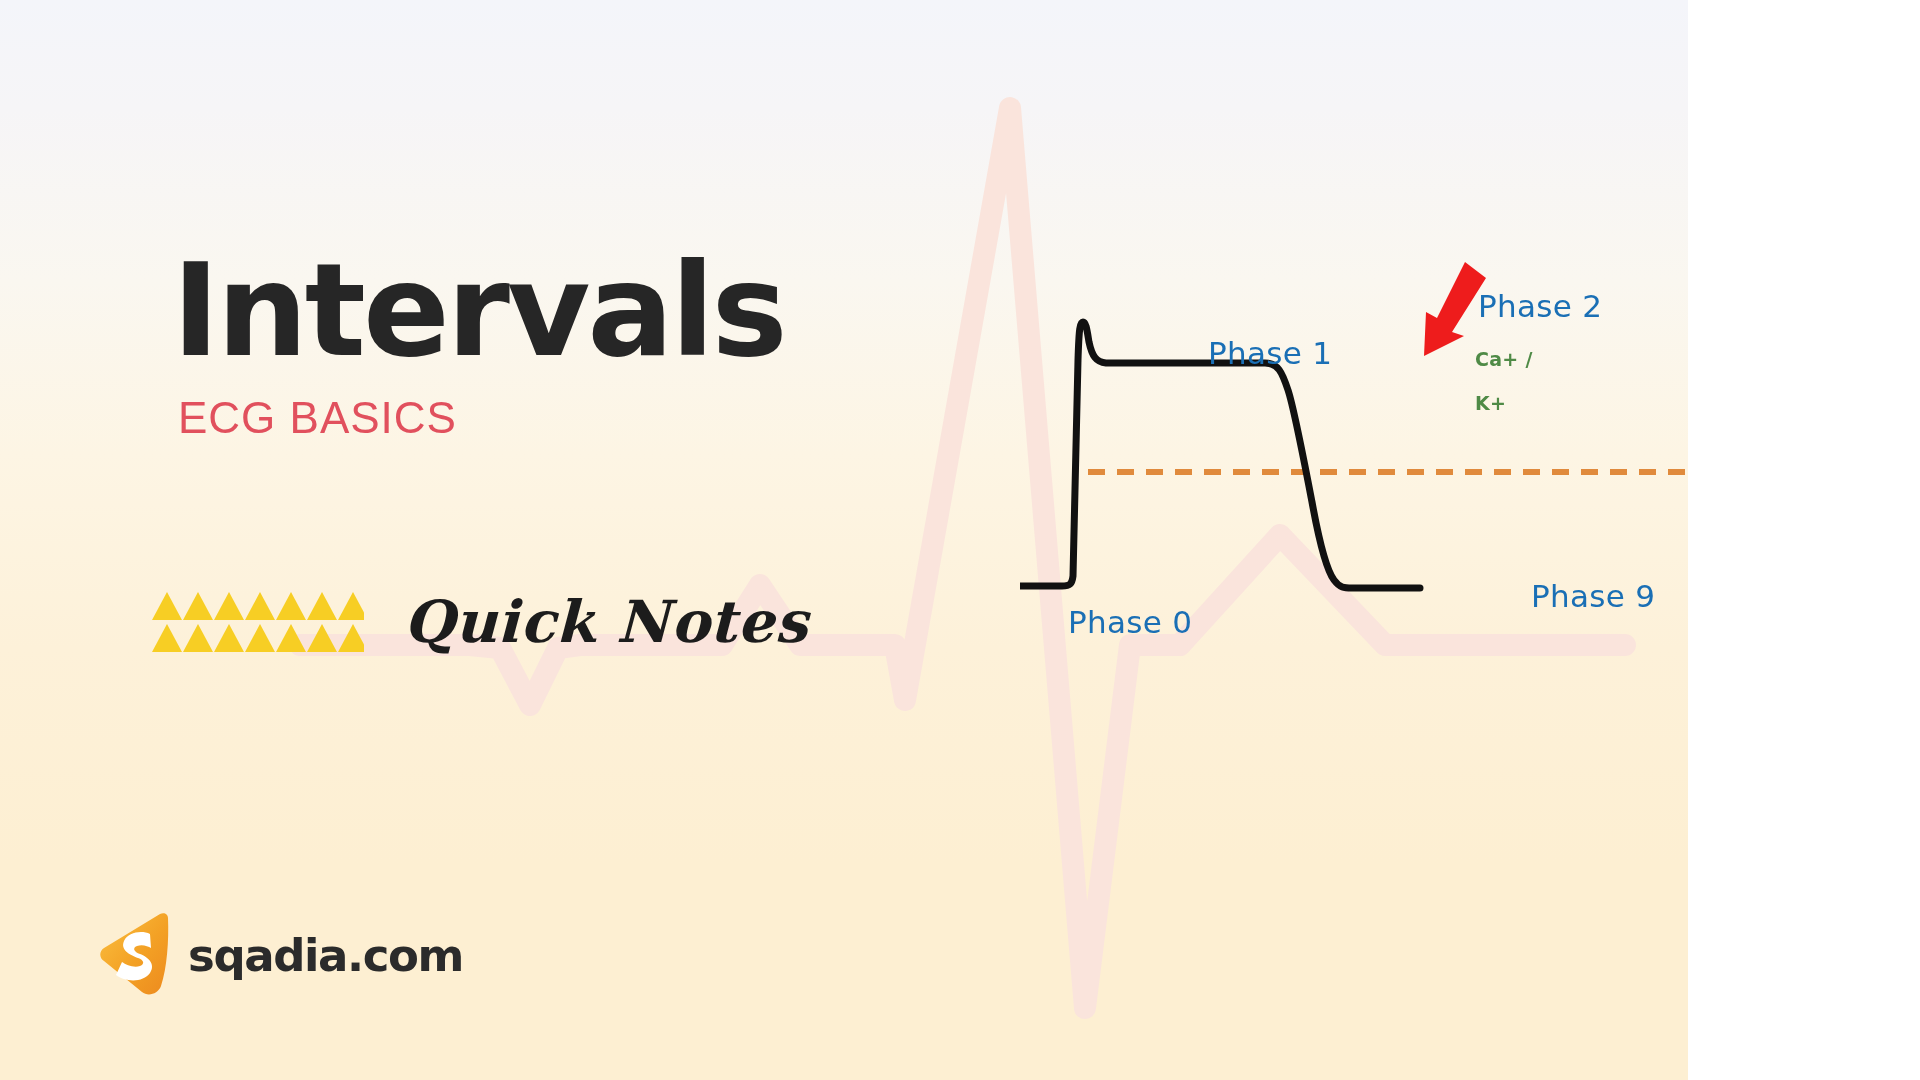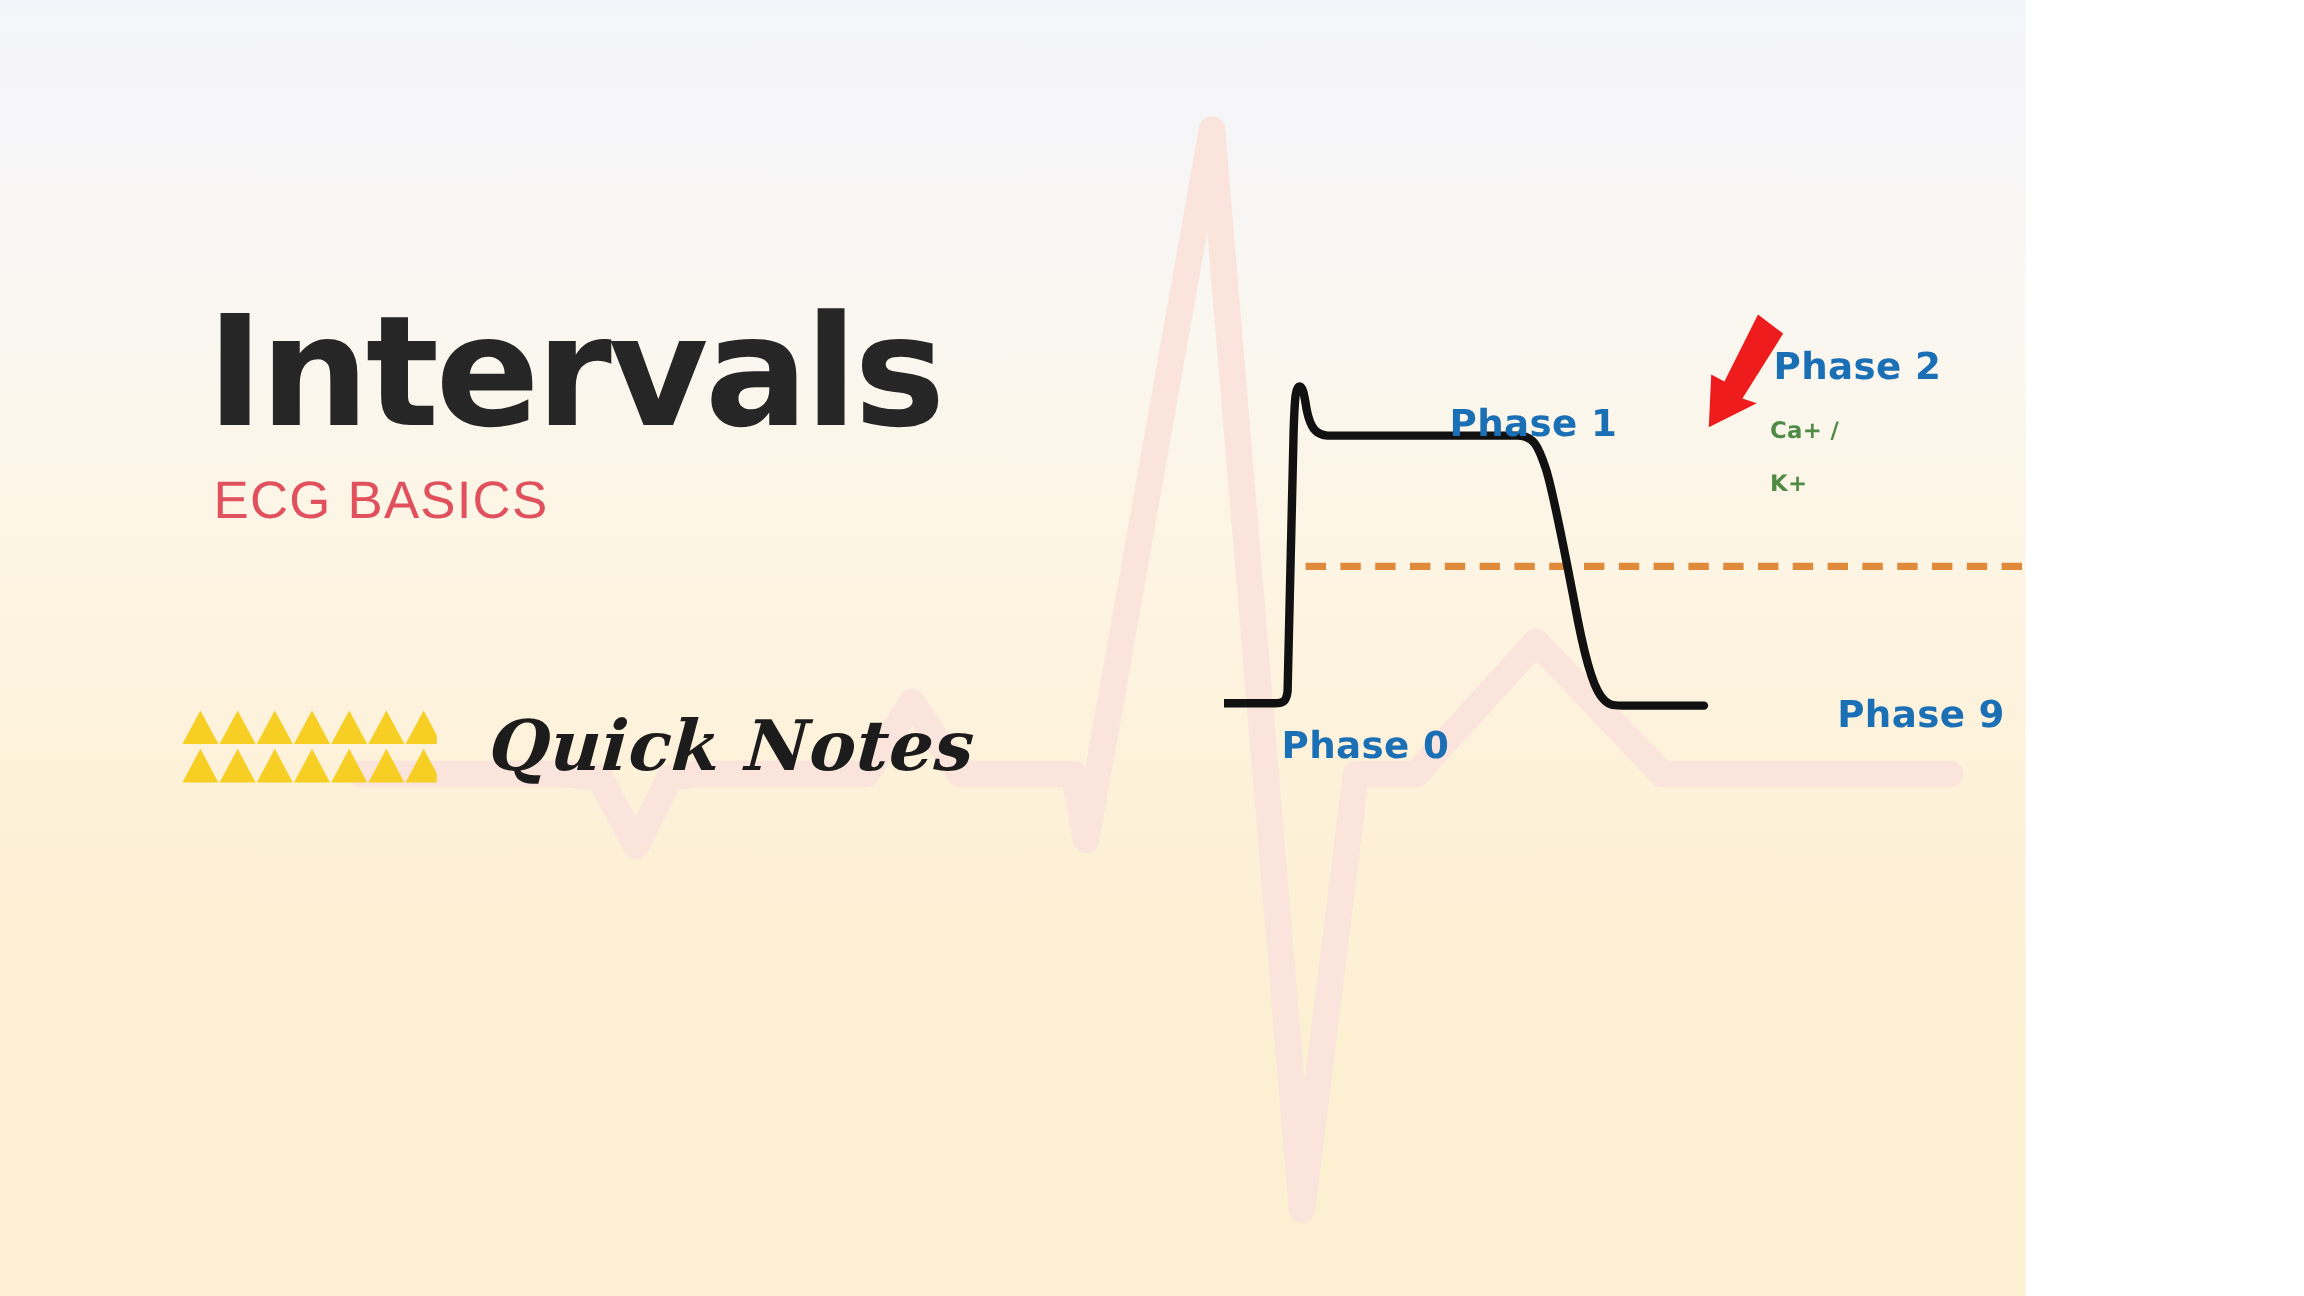--- a/index.html
+++ b/index.html
@@ -104,21 +104,21 @@
     left: 1020px;
     top: 240px;
     width: 740px;
     height: 520px;
   }
 
   .phase-label {
     position: absolute;
     font-family: "DejaVu Sans", "Liberation Sans", sans-serif;
     font-size: 31px;
-    font-weight: 700;
+    font-weight: 400;
     color: #1a6fb5;
     letter-spacing: 0.3px;
     white-space: nowrap;
   }
   #phase0-label { left: 1068px; top: 604px; }
   #phase1-label { left: 1208px; top: 335px; }
   #phase2-label { left: 1478px; top: 288px; }
   #phase3-label { left: 1531px; top: 578px; }
 
   .ion-label {
@@ -181,20 +181,49 @@
         <polygon points="62,62 77,34 92,62"></polygon>
         <polygon points="93,62 108,34 123,62"></polygon>
         <polygon points="124,62 139,34 154,62"></polygon>
         <polygon points="155,62 170,34 185,62"></polygon>
         <polygon points="186,62 201,34 216,62"></polygon>
       </g>
     </svg>
     <div id="quick-notes-label">Quick Notes</div>
   </div>
 
+  <div id="logo">
+    <svg width="74" height="86" viewBox="0 0 74 86" aria-hidden="true">
+      <defs>
+        <linearGradient id="logoGrad" x1="0" y1="0" x2="1" y2="1">
+          <stop offset="0%" stop-color="#FBC040"></stop>
+          <stop offset="55%" stop-color="#F3A125"></stop>
+          <stop offset="100%" stop-color="#ED8A1E"></stop>
+        </linearGradient>
+      </defs>
+      <path d="M 70 6
+               C 70 2 66 0 62 2
+               L 6 36
+               C 1 39 1 46 6 49
+               L 44 80
+               C 50 85 60 82 63 74
+               C 69 56 71 28 70 6 Z" fill="url(#logoGrad)"></path>
+      <path d="M 52 22
+               C 44 18 30 20 26 29
+               C 22 38 32 43 40 46
+               C 46 48 47 52 42 54
+               C 36 56 28 53 24 50
+               L 18 63
+               C 27 70 45 71 52 61
+               C 58 52 50 45 42 42
+               C 36 40 34 36 39 34
+               C 44 32 50 34 53 36 Z" fill="#FFFFFF"></path>
+    </svg>
+    <span id="logo-text">sqadia.com</span>
+  </div>
 
   <svg id="ap-diagram" viewBox="0 0 740 520" aria-hidden="true">
 
     <line x1="68" y1="232" x2="668" y2="232" stroke="#E08A3C" stroke-width="6" stroke-dasharray="17 12" stroke-linecap="butt"></line>
 
     <path d="M -12 346
              L 42 346
              C 50 346 52 344 53 336
              L 58 120
              C 59 88 60 82 63 82

